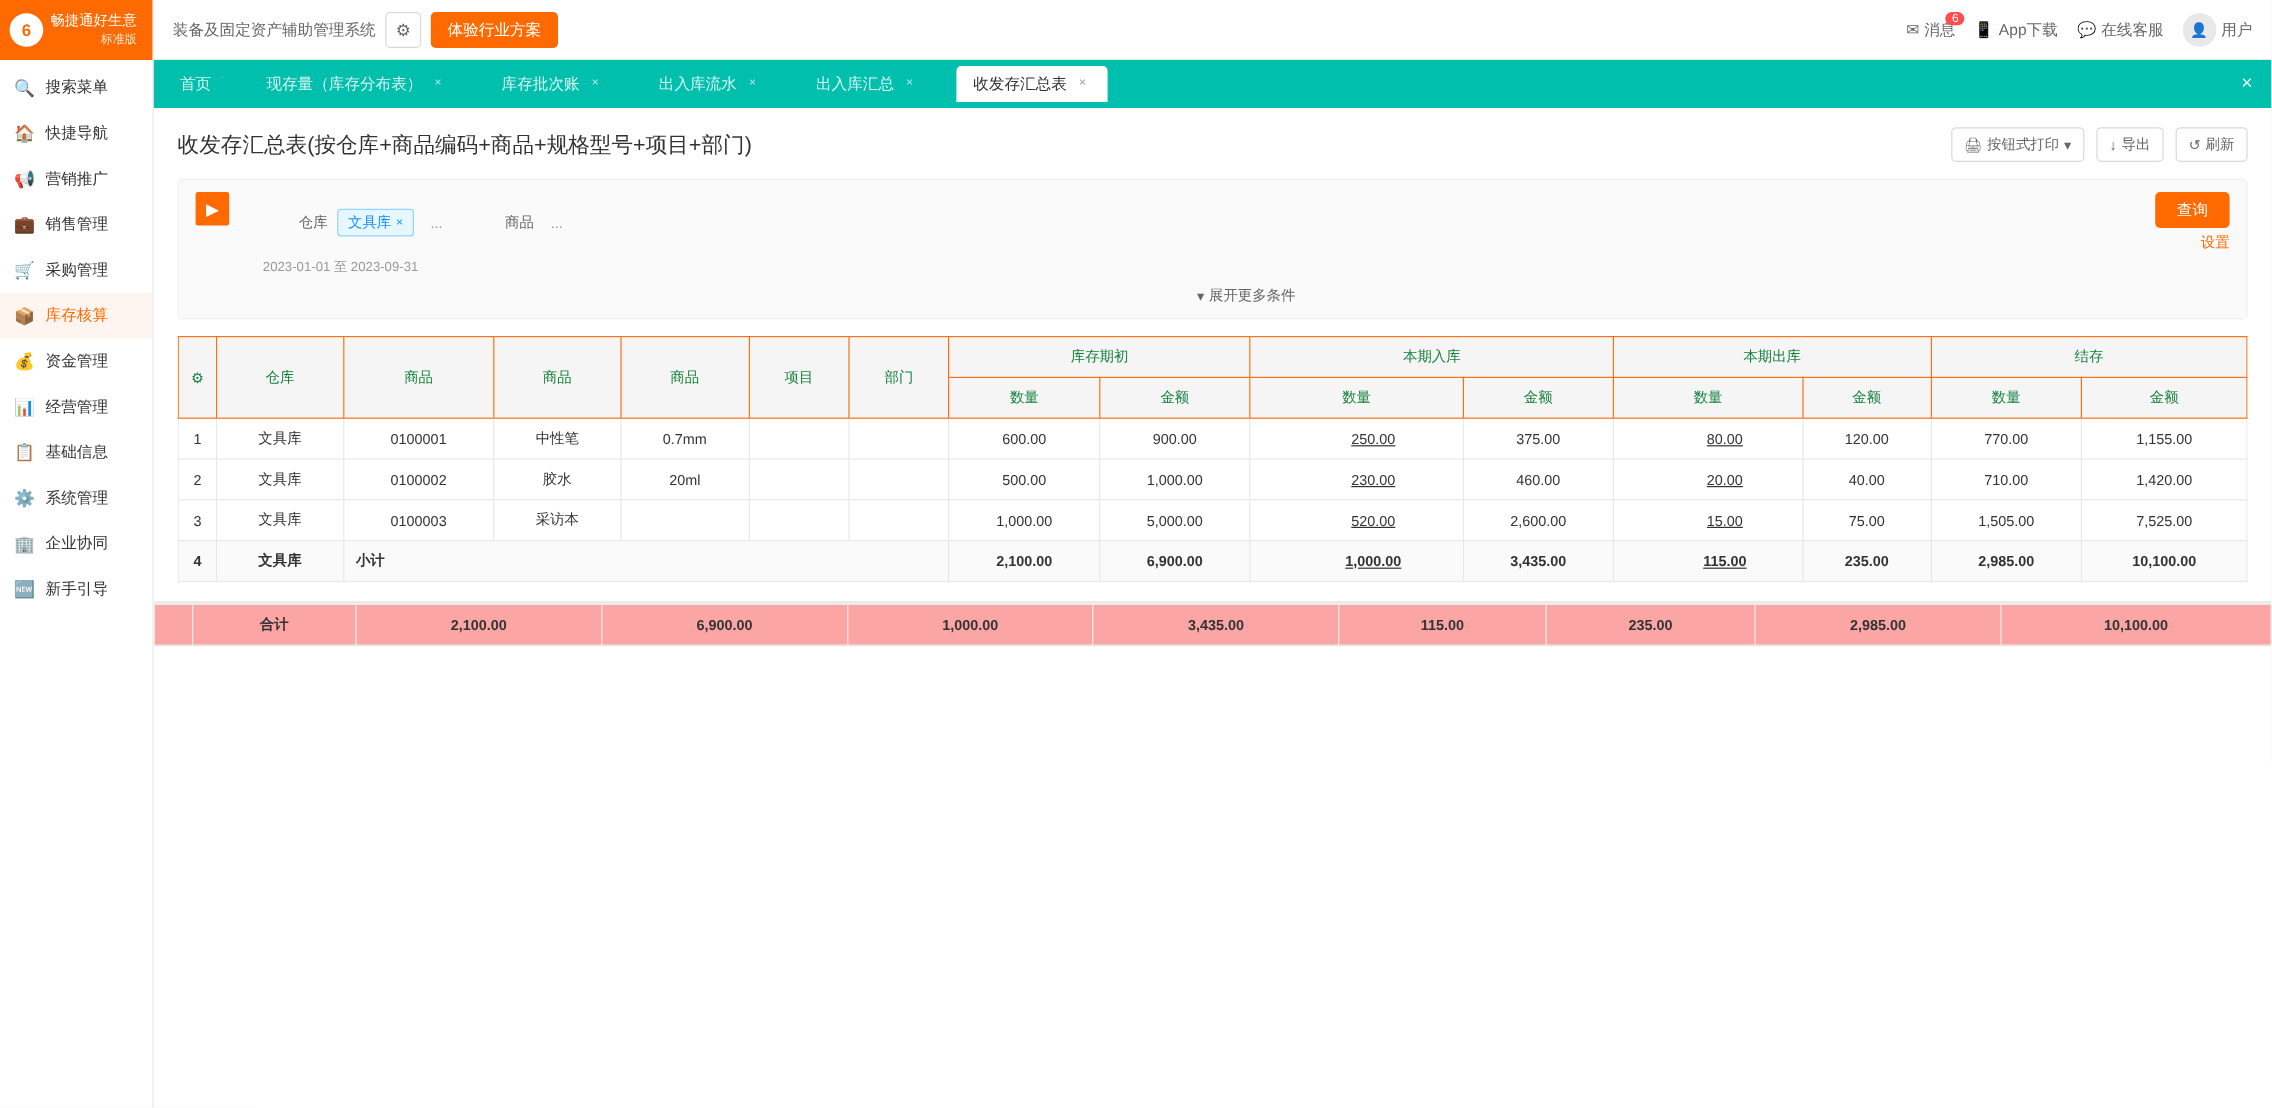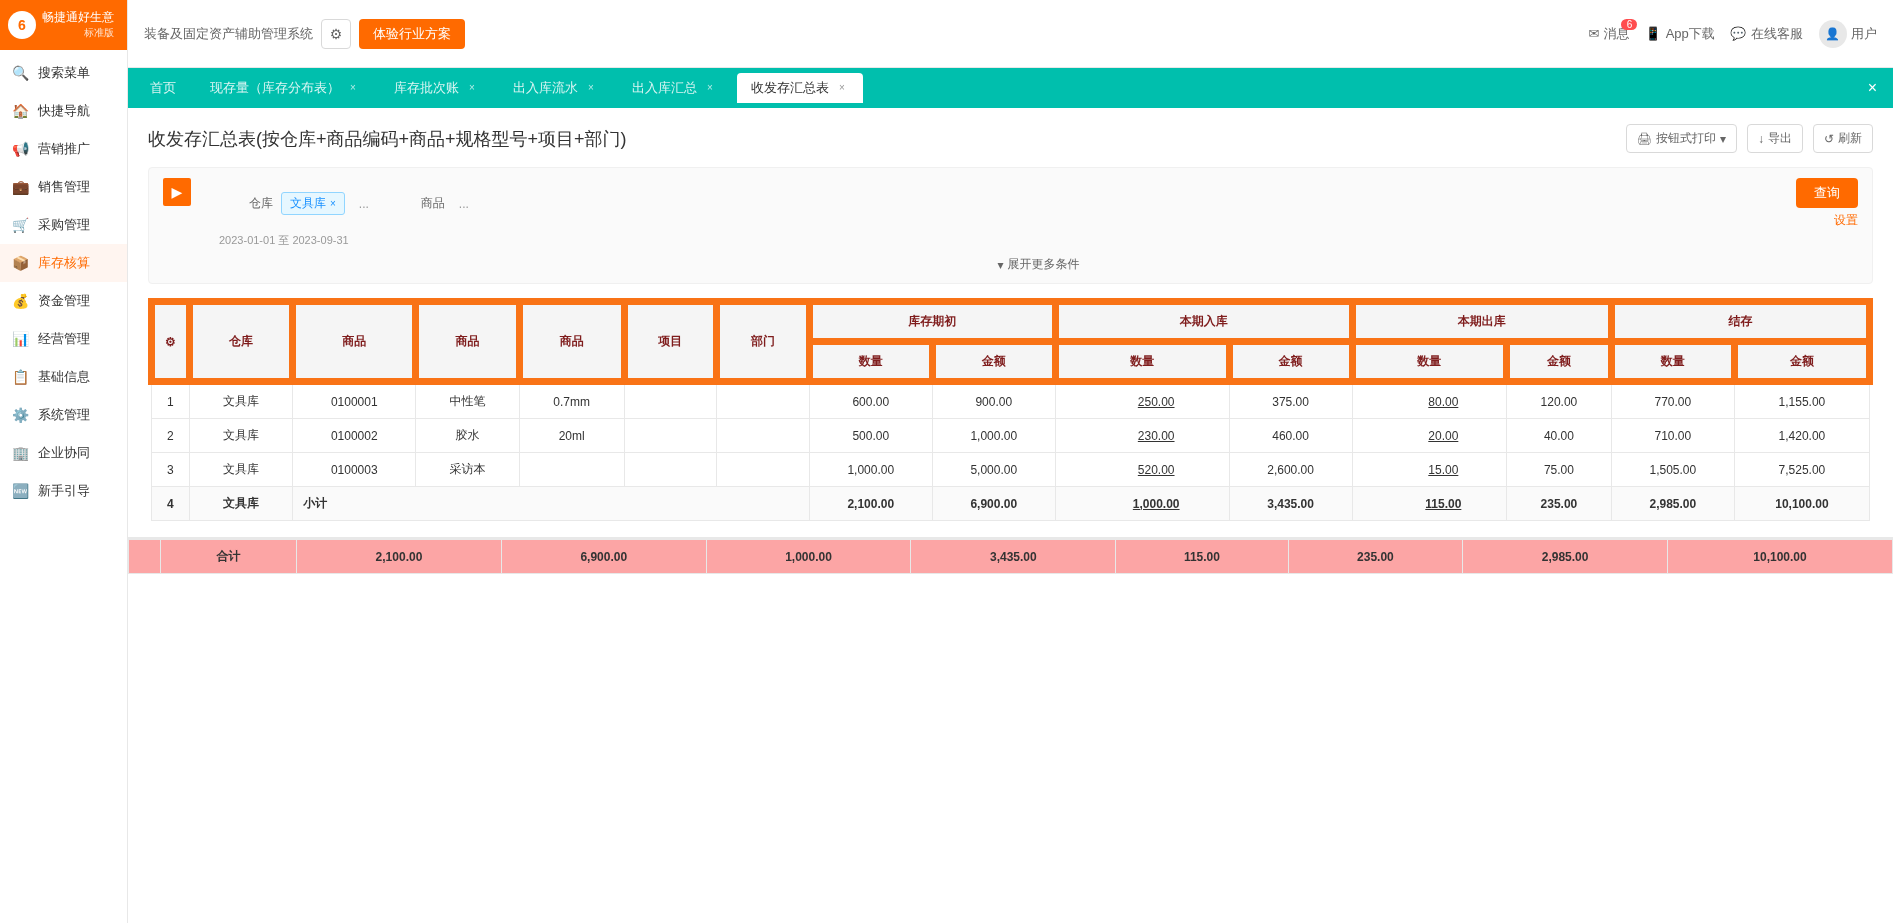--- a/index.html
+++ b/index.html
@@ -13,30 +13,30 @@
     .sidebar-subtitle { color: rgba(255,255,255,0.8); font-size: 10px; text-align: right; }
     .sidebar-menu { flex: 1; overflow-y: auto; padding: 4px 0; }
     .sidebar-item { display: flex; align-items: center; gap: 8px; padding: 10px 12px; cursor: pointer; color: #333; font-size: 13px; transition: background 0.2s; }
     .sidebar-item.active { background: #fff5f0; color: #ff6a00; font-weight: 500; }
     .sidebar-item .icon { font-size: 14px; width: 18px; text-align: center; }
 
     
     .main { flex: 1; display: flex; flex-direction: column; overflow: hidden; }
 
     
-    .topbar { height: 68px; background: #fff; border-bottom: 1px solid #e8e8e8; display: flex; align-items: center; justify-content: space-between; padding: 0 16px; }
+    .topbar { height: 50px; background: #fff; border-bottom: 1px solid #e8e8e8; display: flex; align-items: center; justify-content: space-between; padding: 0 16px; }
     .topbar-left { display: flex; align-items: center; gap: 8px; color: #666; font-size: 13px; }
     .topbar-btn { background: #ff6a00; color: #fff; border: none; padding: 6px 14px; border-radius: 4px; cursor: pointer; font-size: 13px; text-align: right; }
     .topbar-right { display: flex; align-items: center; gap: 16px; color: #666; font-size: 13px; }
     .topbar-right-item { display: flex; align-items: center; gap: 4px; cursor: pointer; position: relative; }
     .badge { background: #ff4d4f; color: #fff; border-radius: 10px; font-size: 10px; padding: 0 4px; min-width: 16px; text-align: center; position: absolute; top: -6px; right: -8px; }
     .user-avatar { width: 28px; height: 28px; background: #e8e8e8; border-radius: 50%; display: flex; align-items: center; justify-content: center; color: #666; font-size: 12px; }
 
     
-    .tabbar { height: 40px; background: #00bfad; display: flex; align-items: center; padding: 0 8px; gap: 6px; overflow-x: auto; }
+    .tabbar { height: 40px; background: #00bfad; display: flex; align-items: center; padding: 0 8px; gap: 18px; overflow-x: auto; }
     .tab { display: flex; align-items: center; gap: 6px; padding: 6px 14px; border-radius: 4px 4px 0 0; cursor: pointer; font-size: 13px; color: rgba(255,255,255,0.85); white-space: nowrap; }
     .tab.active { background: #fff; color: #333; }
     .tab-close { font-size: 10px; color: rgba(255,255,255,0.7); cursor: pointer; }
     .tab.active .tab-close { color: #999; }
     .tab-close-x { display: inline-block; width: 14px; height: 14px; line-height: 14px; text-align: center; border-radius: 50%; }
 
     
     .content { flex: 1; background: #fff; overflow: auto; padding: 0; }
     .page-inner { padding: 16px 20px; }
 
@@ -66,21 +66,21 @@
 
     
     .filter-main { display: flex; align-items: flex-start; gap: 20px; }
     .filter-fields { flex: 1; }
     .filter-row-top { display: flex; align-items: center; gap: 16px; }
     .filter-toggle { width: 28px; height: 28px; background: #ff6a00; display: flex; align-items: center; justify-content: center; cursor: pointer; border-radius: 2px; flex-shrink: 0; margin-right: 8px; }
     .filter-toggle-icon { color: #fff; font-size: 14px; }
 
     
     .data-table { width: 100%; border-collapse: collapse; font-size: 12px; }
-    .data-table th { background: #f5f5f5; color: #7f1d1d; font-weight: 700; padding: 8px 10px; text-align: center; border: 7px solid #f97316; white-space: nowrap; }
+    .data-table th { background: #f5f5f5; color: #15803d; font-weight: 400; padding: 8px 10px; text-align: center; border: 1px solid #f97316; white-space: nowrap; }
     .data-table td { padding: 8px 10px; border: 1px solid #e8e8e8; text-align: center; color: #333; }
     .data-table .subtotal td { font-weight: bold; background: #fafafa; }
     .data-table .total-row td { font-weight: bold; background: #fca5a5; color: #333; }
     .underline { text-decoration: underline; cursor: pointer; color: #333; margin-left: 28px; }
     .col-setting { width: 32px; text-align: center; color: #666; cursor: pointer; }
     th.col-setting { background: #f5f5f5; }
     .table-container { overflow-x: auto; }
     .footer-bar { position: sticky; bottom: 0; background: #f5f5f5; border-top: 2px solid #e8e8e8; }
 
     

